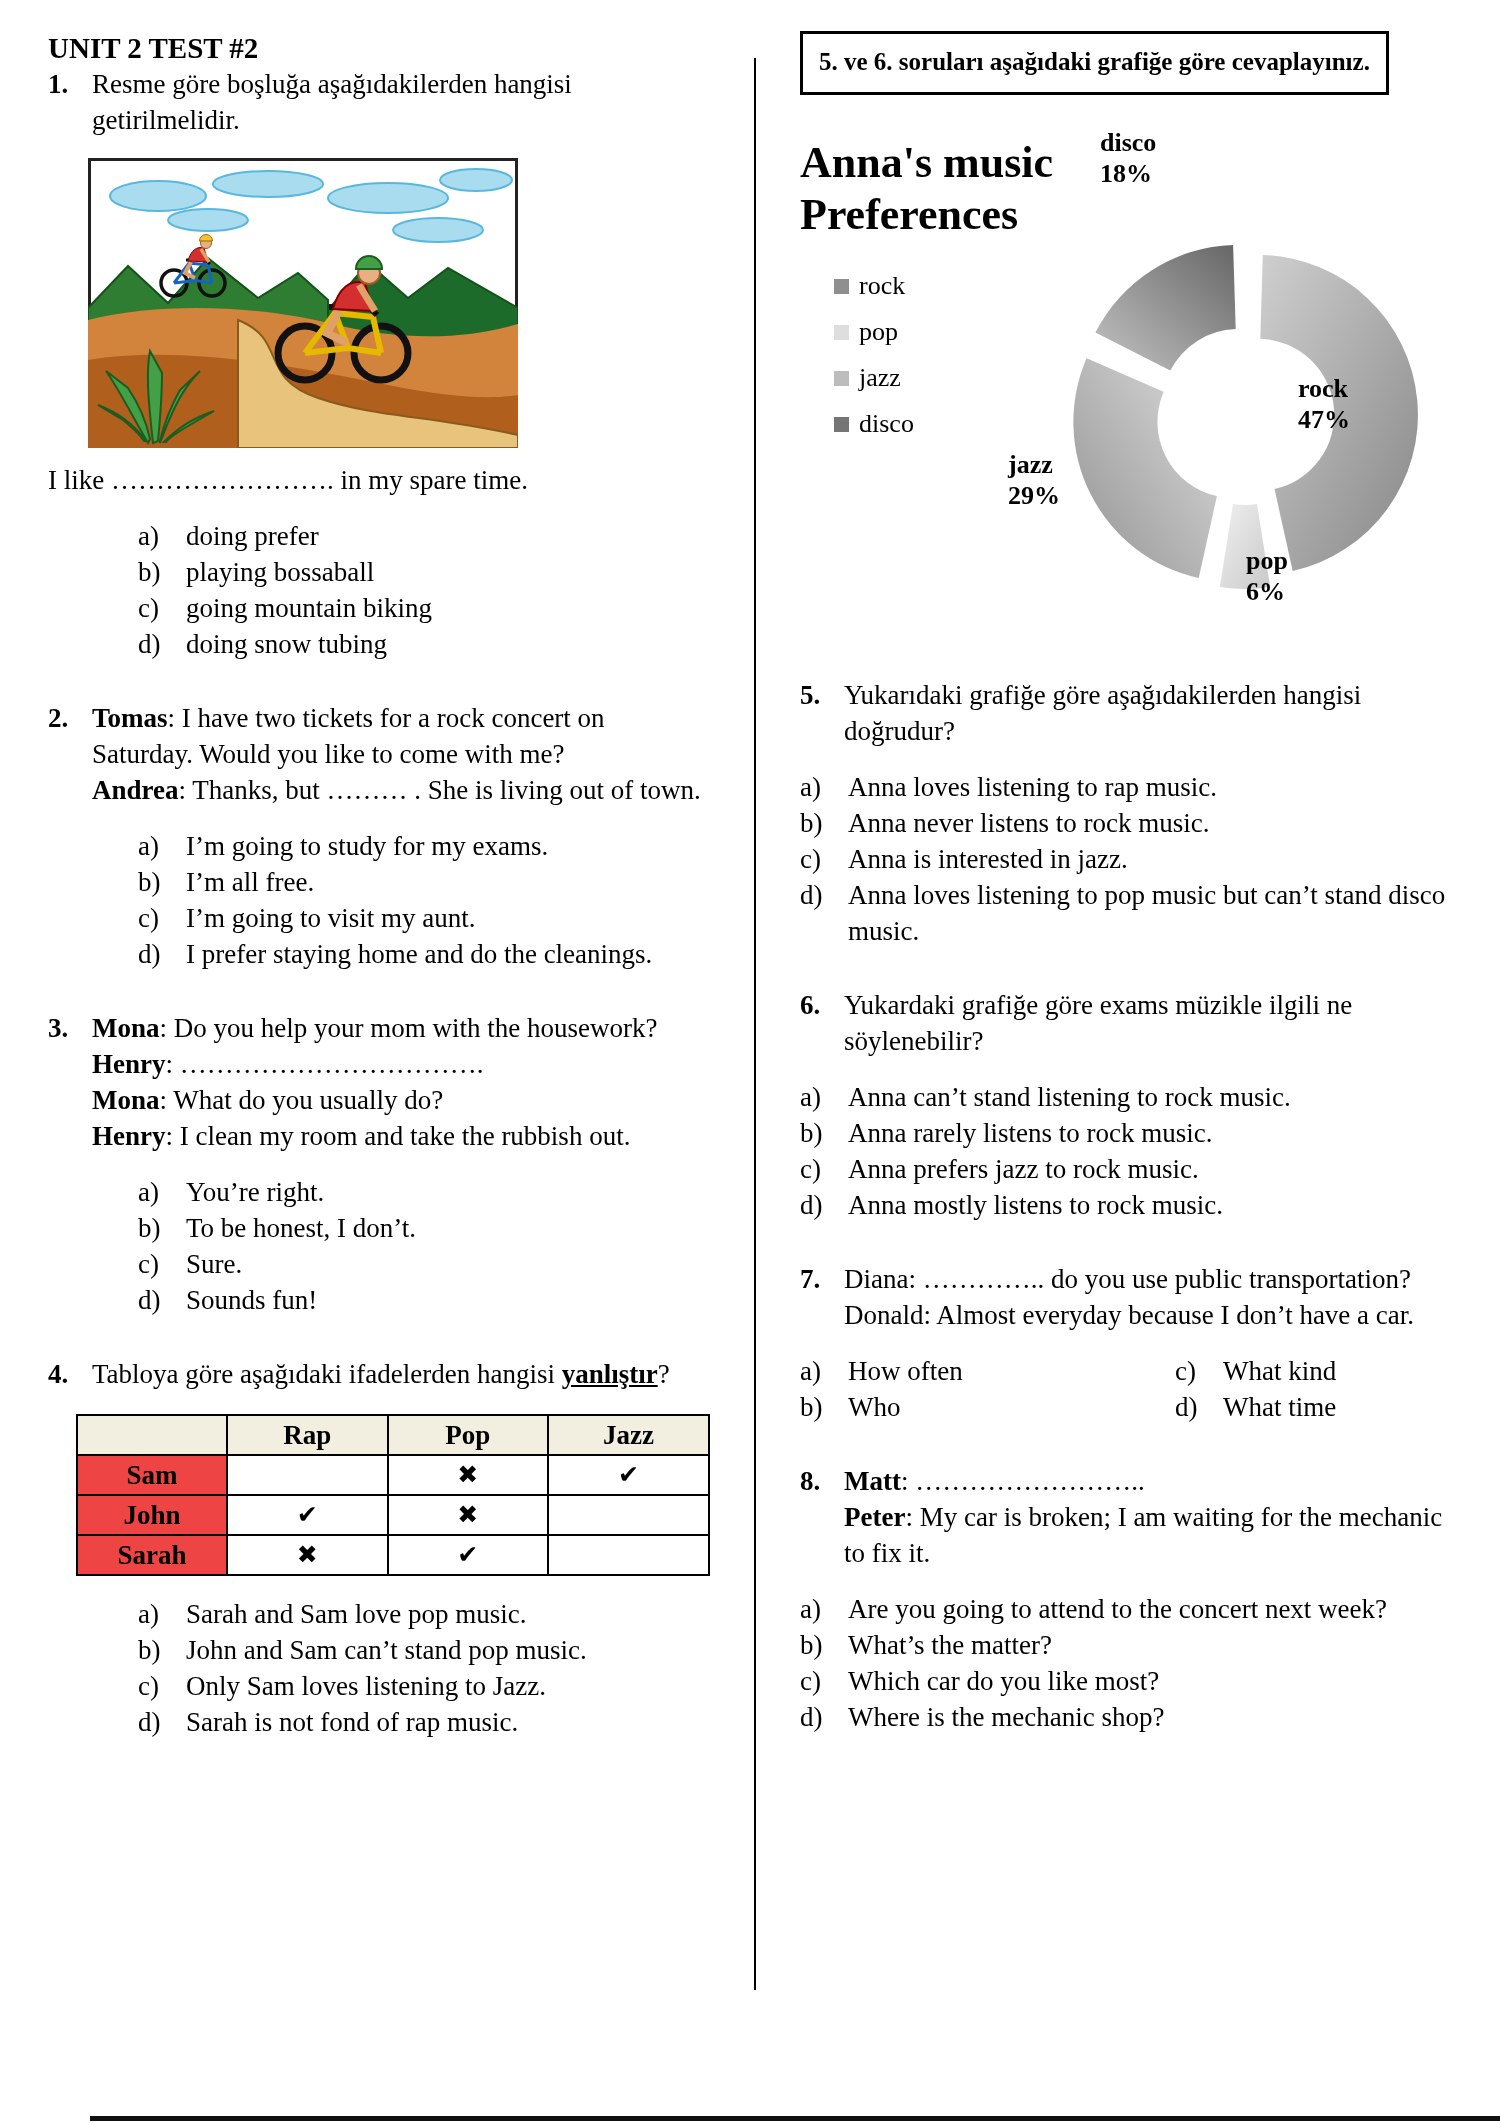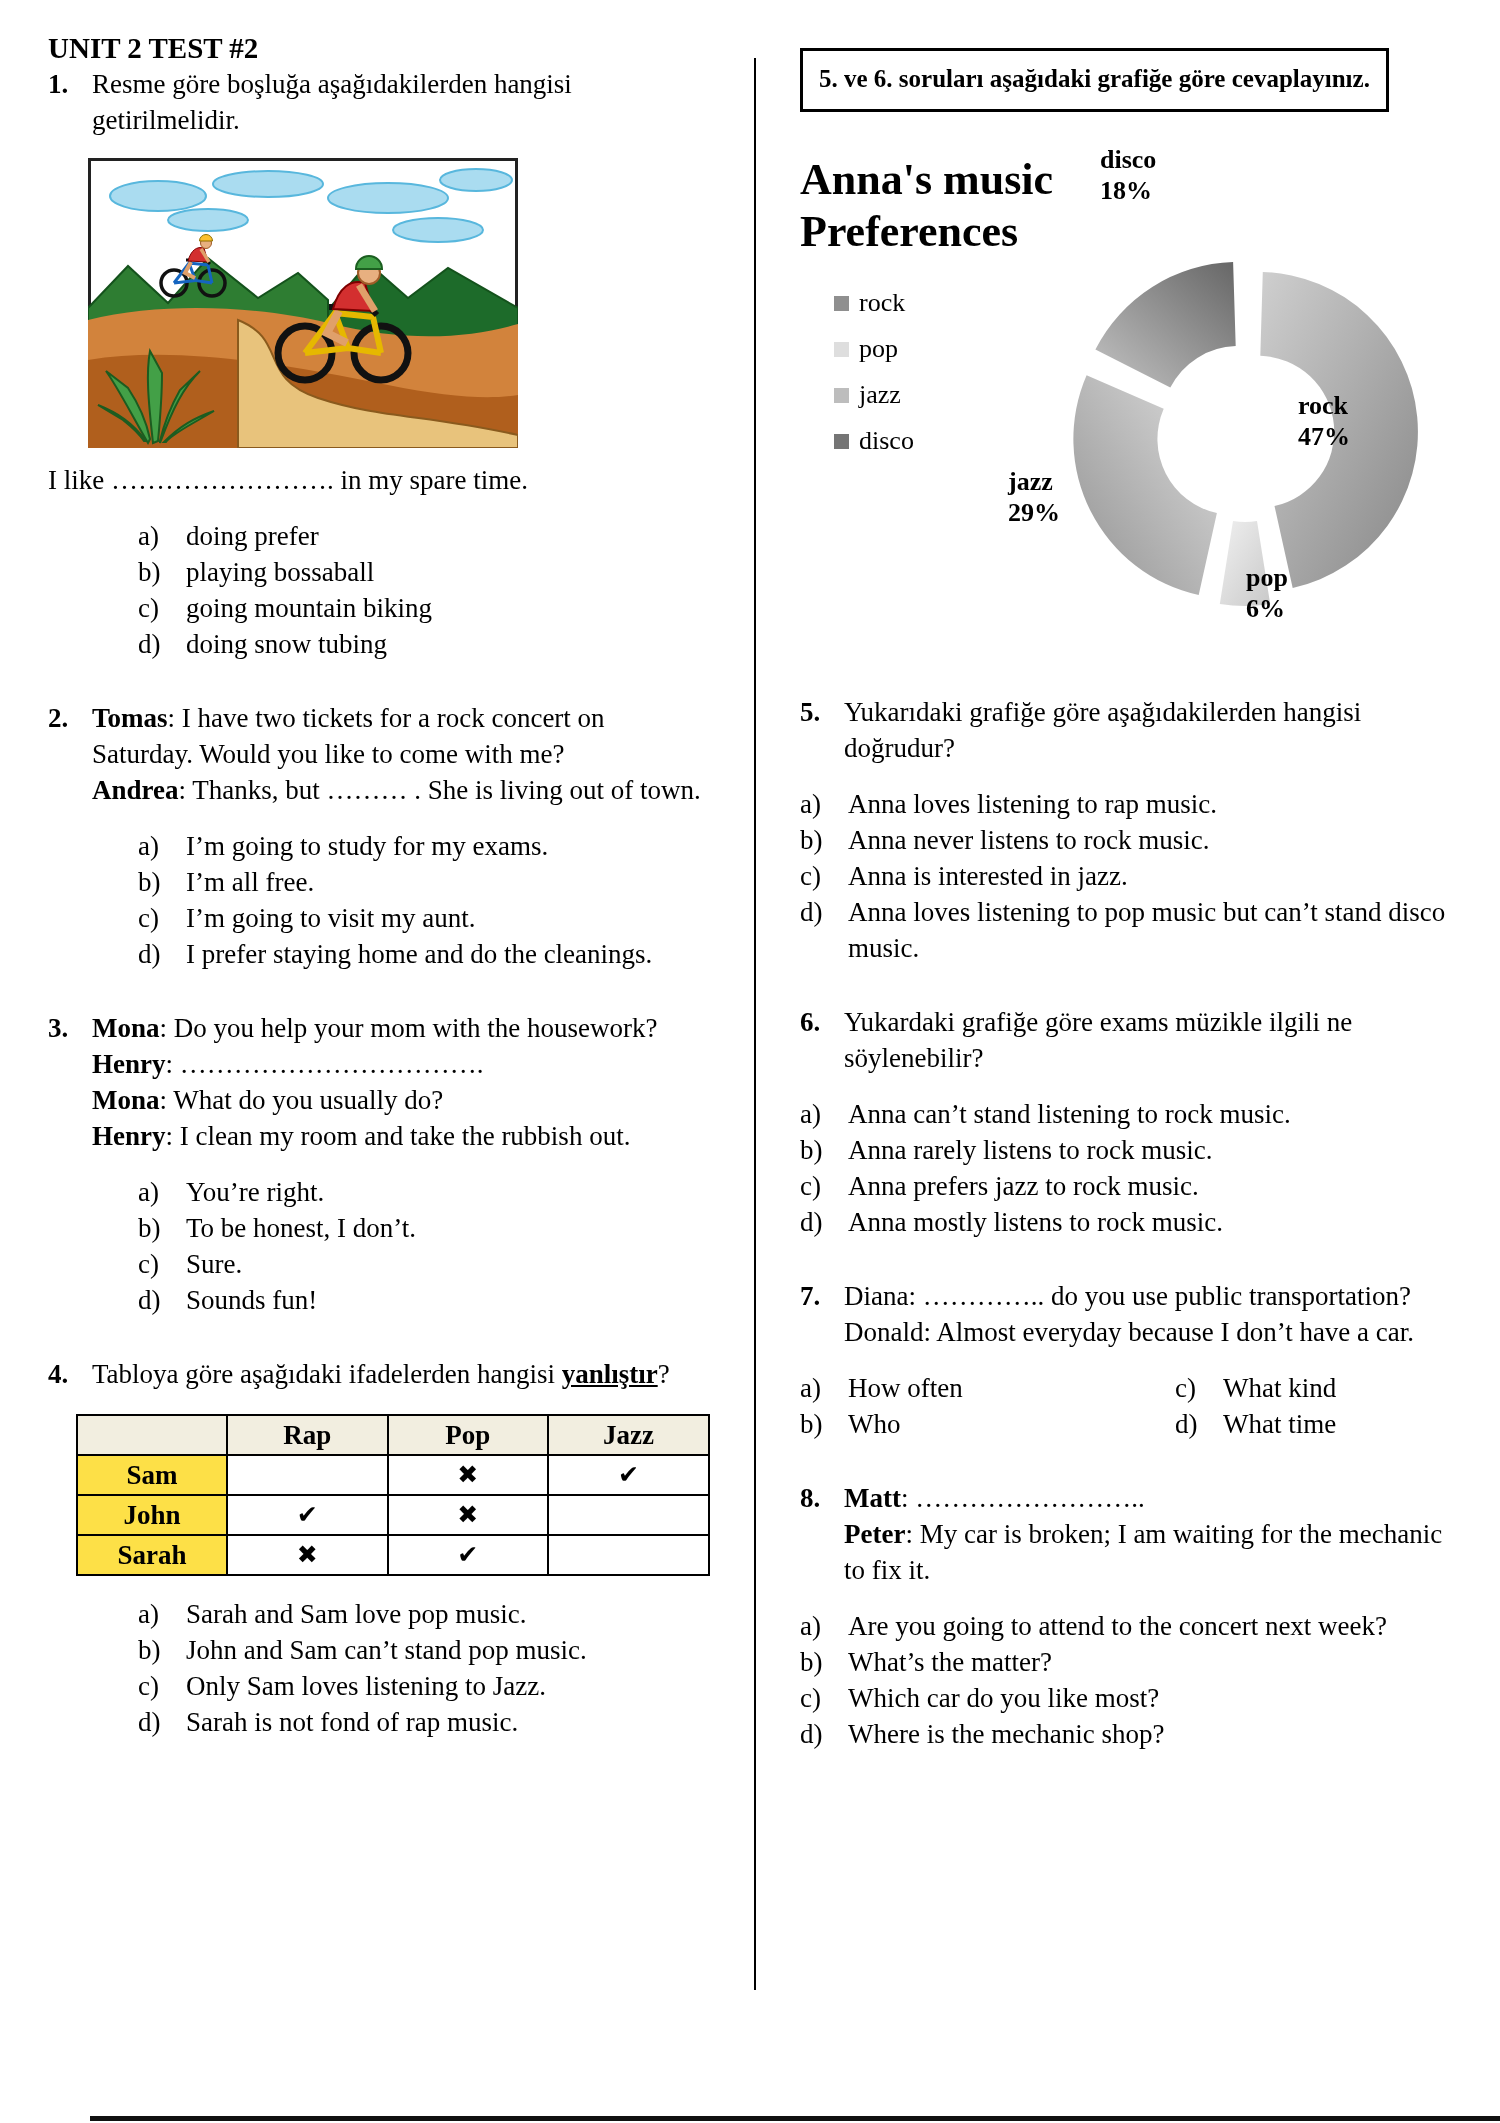--- a/index.html
+++ b/index.html
@@ -1,20 +1,20 @@
 <!DOCTYPE html>
 <html><head>
 <meta charset="utf-8">
 <style>
   html,body { margin:0; padding:0; background:#fff; }
   .page { position:relative; width:1500px; height:2123px; background:#fff; overflow:hidden;
           font-family:"Liberation Serif","DejaVu Serif",serif; font-size:27px; line-height:36px; color:#000; }
   .doc-title { font-weight:bold; font-size:29px; }
   .col-left  { position:absolute; left:48px;  top:30px; width:662px; }
-  .col-right { position:absolute; left:800px; top:48px; width:664px; }
+  .col-right { position:absolute; left:800px; top:31px; width:664px; }
   .divider   { position:absolute; left:754px; top:58px; width:2px; height:1932px; background:#000; }
   .bottom-bar{ position:absolute; left:90px; right:0; bottom:2px; height:5px; background:#111; }
 
   .q  { margin-bottom:38px; }
   .qh { display:flex; }
   .qn { font-weight:bold; flex:0 0 44px; }
   .qt { flex:1; }
   .dl { margin:0; }
   .opts { margin-top:20px; }
   .col-left .opts { margin-left:90px; }
@@ -39,21 +39,21 @@
   .dlabel { position:absolute; font-weight:bold; font-size:26px; line-height:31px; }
   .dlabel-disco { left:300px; top:6px; }
   .dlabel-rock  { left:498px; top:252px; }
   .dlabel-jazz  { left:208px; top:328px; }
   .dlabel-pop   { left:446px; top:424px; }
 
   table.marks { border-collapse:collapse; margin:22px 0 2px 28px; }
   .marks th, .marks td { border:2px solid #000; height:38px; text-align:center; padding:0 8px; }
   .marks th { width:155px; font-weight:bold; background:#f2eee0; }
   .marks th.corner { width:140px; }
-  .marks td.name { width:140px; font-weight:bold; background:#fde047; }
+  .marks td.name { width:140px; font-weight:bold; background:#ef4444; }
   .marks td.mark { width:155px; background:#fff; font-family:"DejaVu Sans",sans-serif; font-weight:bold; font-size:25px; }
 </style>
 </head>
 <body>
 
 <div class="page">
 
   <div class="divider"></div>
 
   <div class="col-left">

